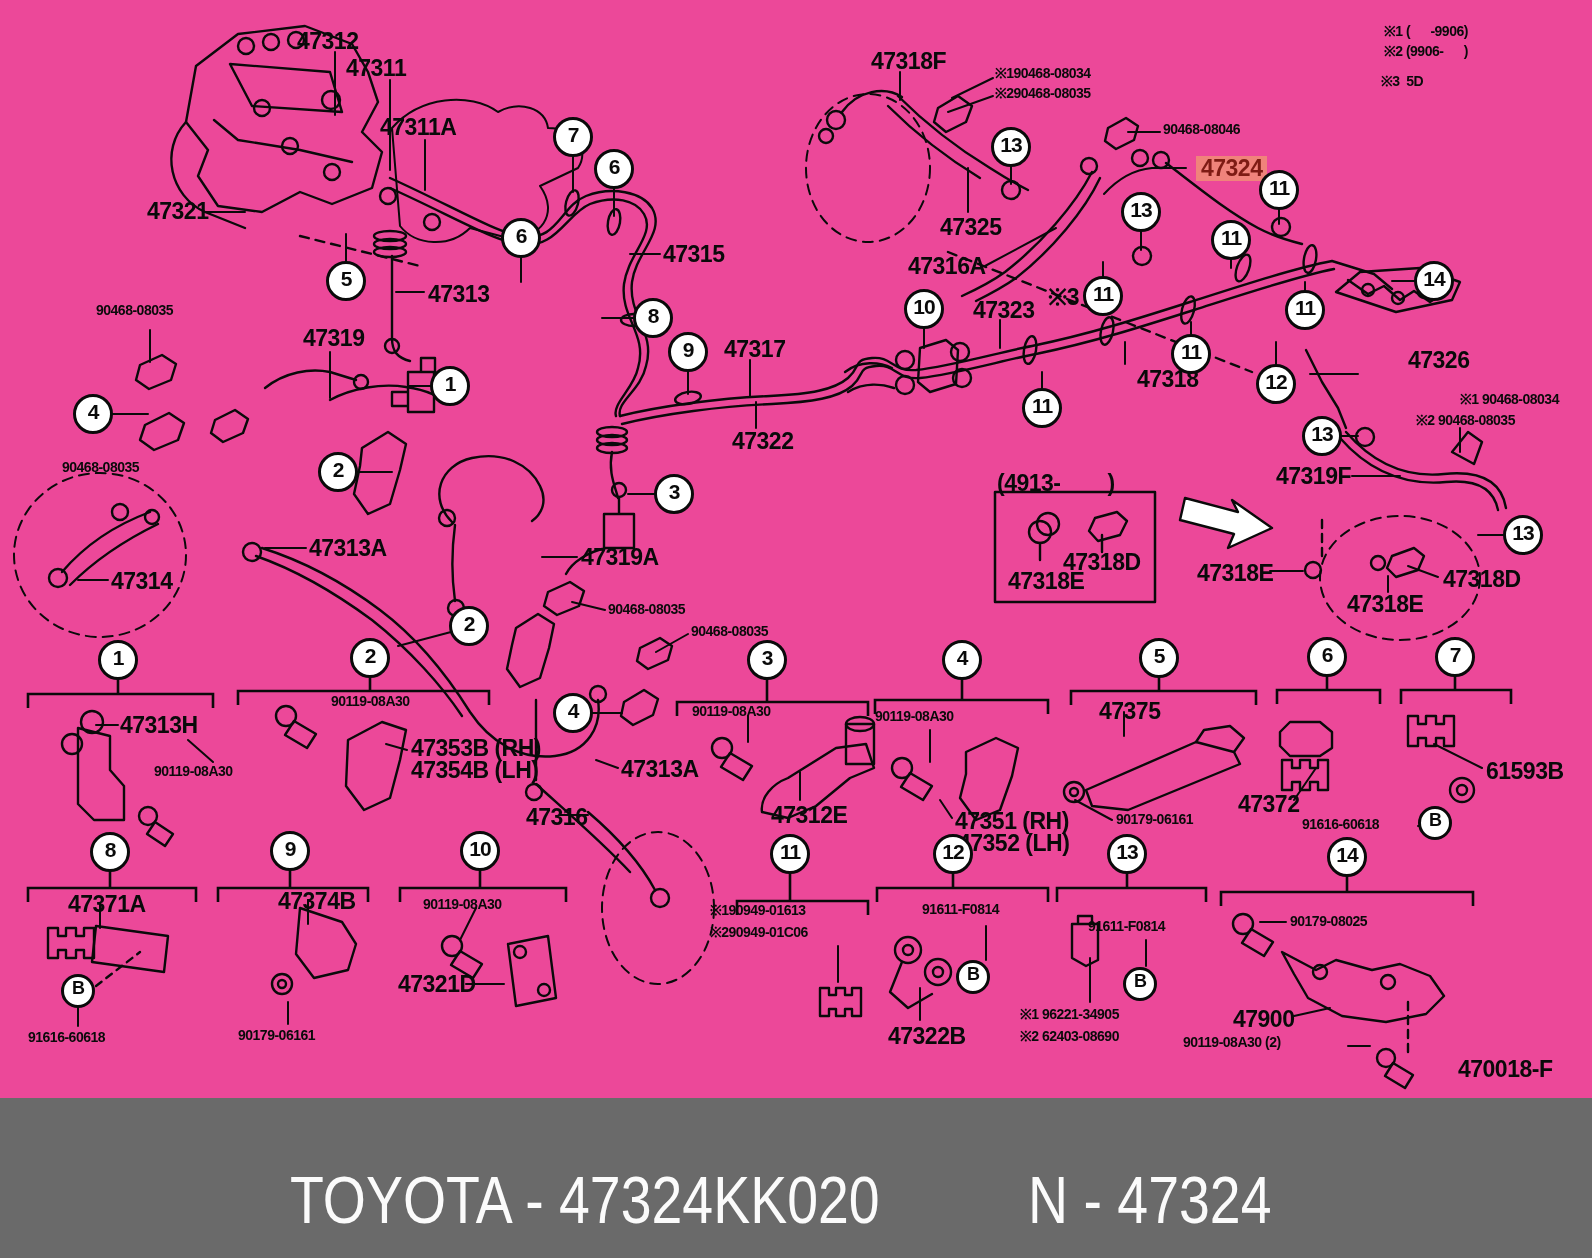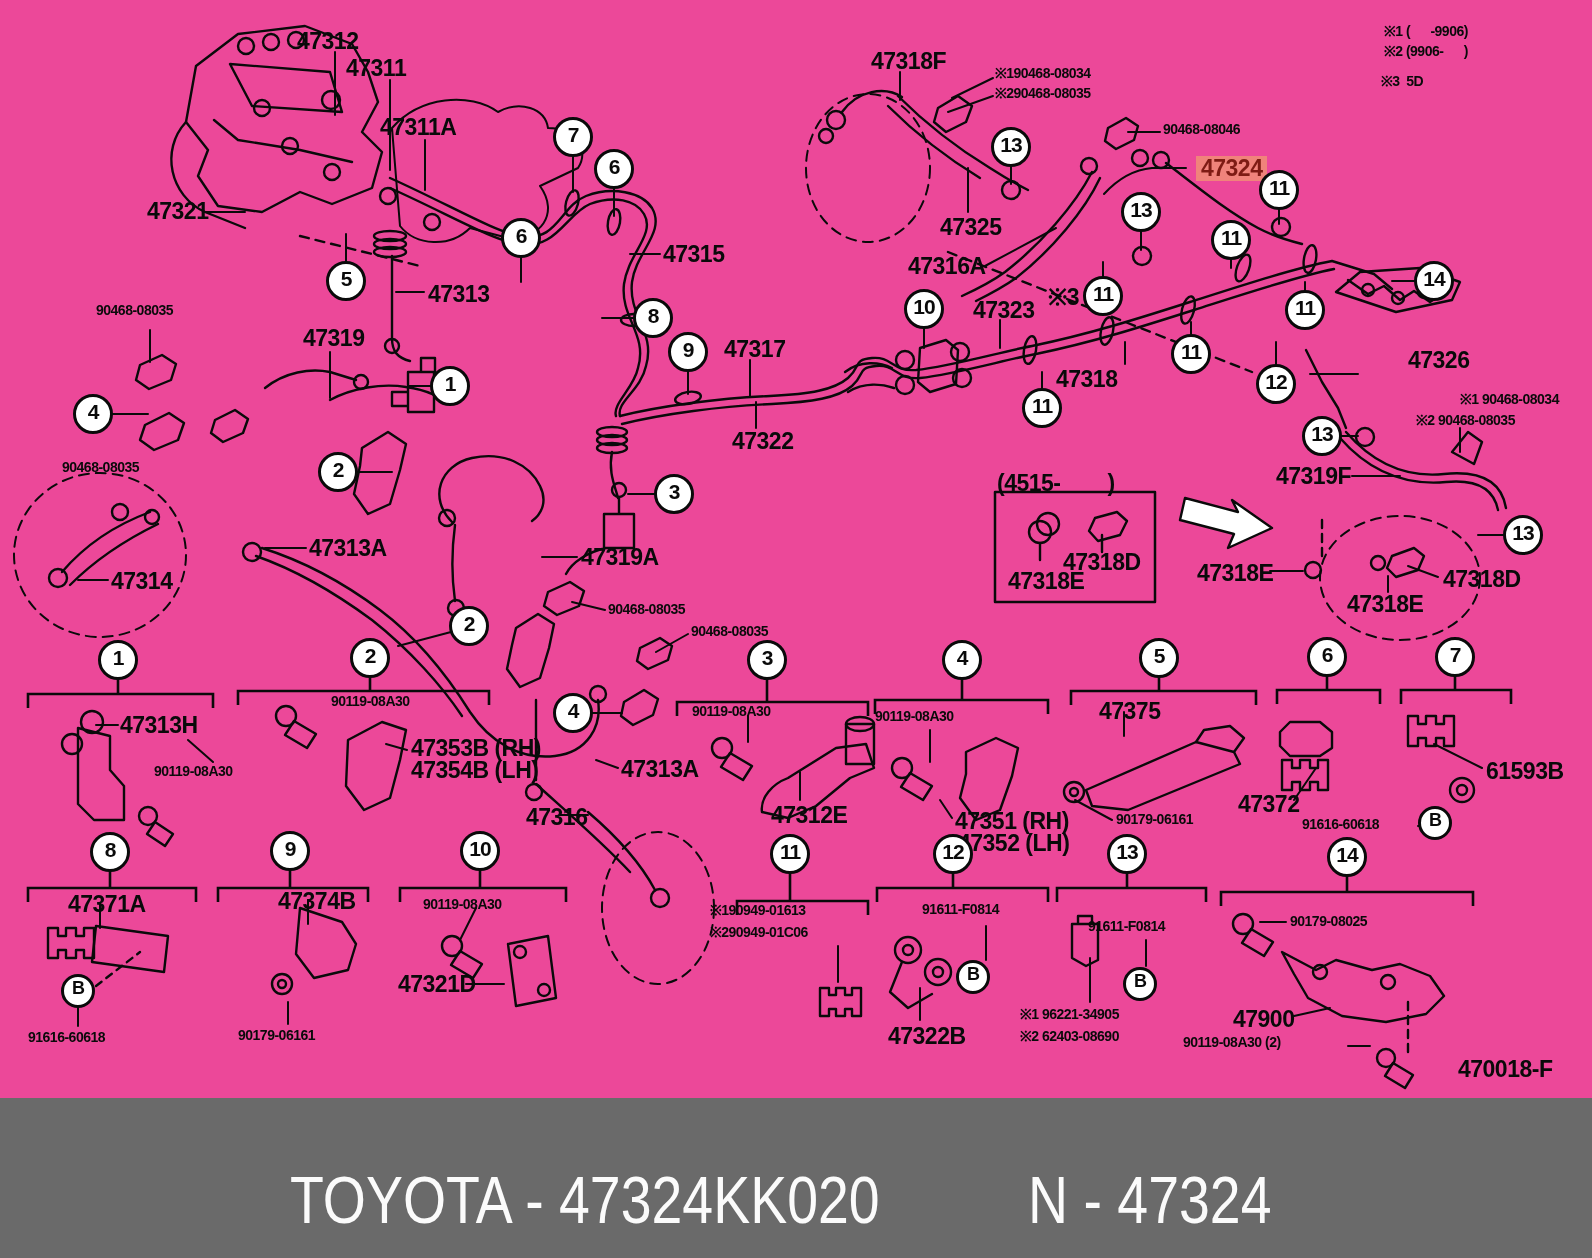--- a/index.html
+++ b/index.html
@@ -252,31 +252,31 @@
       <div class="lbl lbl-main" style="left: 147px; top: 200px;">47321</div>
       <div class="lbl lbl-main" style="left: 303px; top: 327px;">47319</div>
       <div class="lbl lbl-main" style="left: 428px; top: 283px;">47313</div>
       <div class="lbl lbl-main" style="left: 663px; top: 243px;">47315</div>
       <div class="lbl lbl-main" style="left: 871px; top: 50px;">47318F</div>
       <div class="lbl lbl-main" style="left: 940px; top: 216px;">47325</div>
       <div class="lbl lbl-main" style="left: 908px; top: 255px;">47316A</div>
       <div class="lbl lbl-main" style="left: 973px; top: 299px;">47323</div>
       <div class="lbl lbl-main" style="left: 724px; top: 338px;">47317</div>
       <div class="lbl lbl-main" style="left: 732px; top: 430px;">47322</div>
-      <div class="lbl lbl-main" style="left: 1056px; top: 368px;">47318</div>
+      <div class="lbl lbl-main" style="left: 1137px; top: 368px;">47318</div>
       <div class="lbl lbl-main" style="left: 1361px; top: 349px; margin-left: 47px;">47326</div>
       <div class="lbl lbl-main" style="left: 1276px; top: 465px;">47319F</div>
       <div class="lbl lbl-main lbl-highlight" style="left: 1196px; top: 156px; background: rgb(240, 131, 123); color: rgb(126, 27, 20);">47324</div>
       <div class="lbl lbl-main" style="left: 1048px; top: 286px;">※3</div>
       <div class="lbl lbl-main" style="left: 309px; top: 537px;">47313A</div>
       <div class="lbl lbl-main" style="left: 111px; top: 570px;">47314</div>
       <div class="lbl lbl-main" style="left: 581px; top: 546px;">47319A</div>
       <div class="lbl lbl-main" style="left: 526px; top: 806px;">47316</div>
       <div class="lbl lbl-main" style="left: 621px; top: 758px;">47313A</div>
-      <div class="lbl lbl-main" style="left: 997px; top: 472px;">(4515-        )</div>
+      <div class="lbl lbl-main" style="left: 997px; top: 472px;">(4913-        )</div>
       <div class="lbl lbl-main" style="left: 1063px; top: 551px;">47318D</div>
       <div class="lbl lbl-main" style="left: 1008px; top: 570px;">47318E</div>
       <div class="lbl lbl-main" style="left: 1197px; top: 562px;">47318E</div>
       <div class="lbl lbl-main" style="left: 1443px; top: 568px;">47318D</div>
       <div class="lbl lbl-main" style="left: 1347px; top: 593px;">47318E</div>
       <div class="lbl lbl-main" style="left: 120px; top: 714px;">47313H</div>
       <div class="lbl lbl-main" style="left: 411px; top: 737px;">47353B (RH)</div>
       <div class="lbl lbl-main" style="left: 411px; top: 759px;">47354B (LH)</div>
       <div class="lbl lbl-main" style="left: 771px; top: 804px;">47312E</div>
       <div class="lbl lbl-main" style="left: 955px; top: 810px;">47351 (RH)</div>

